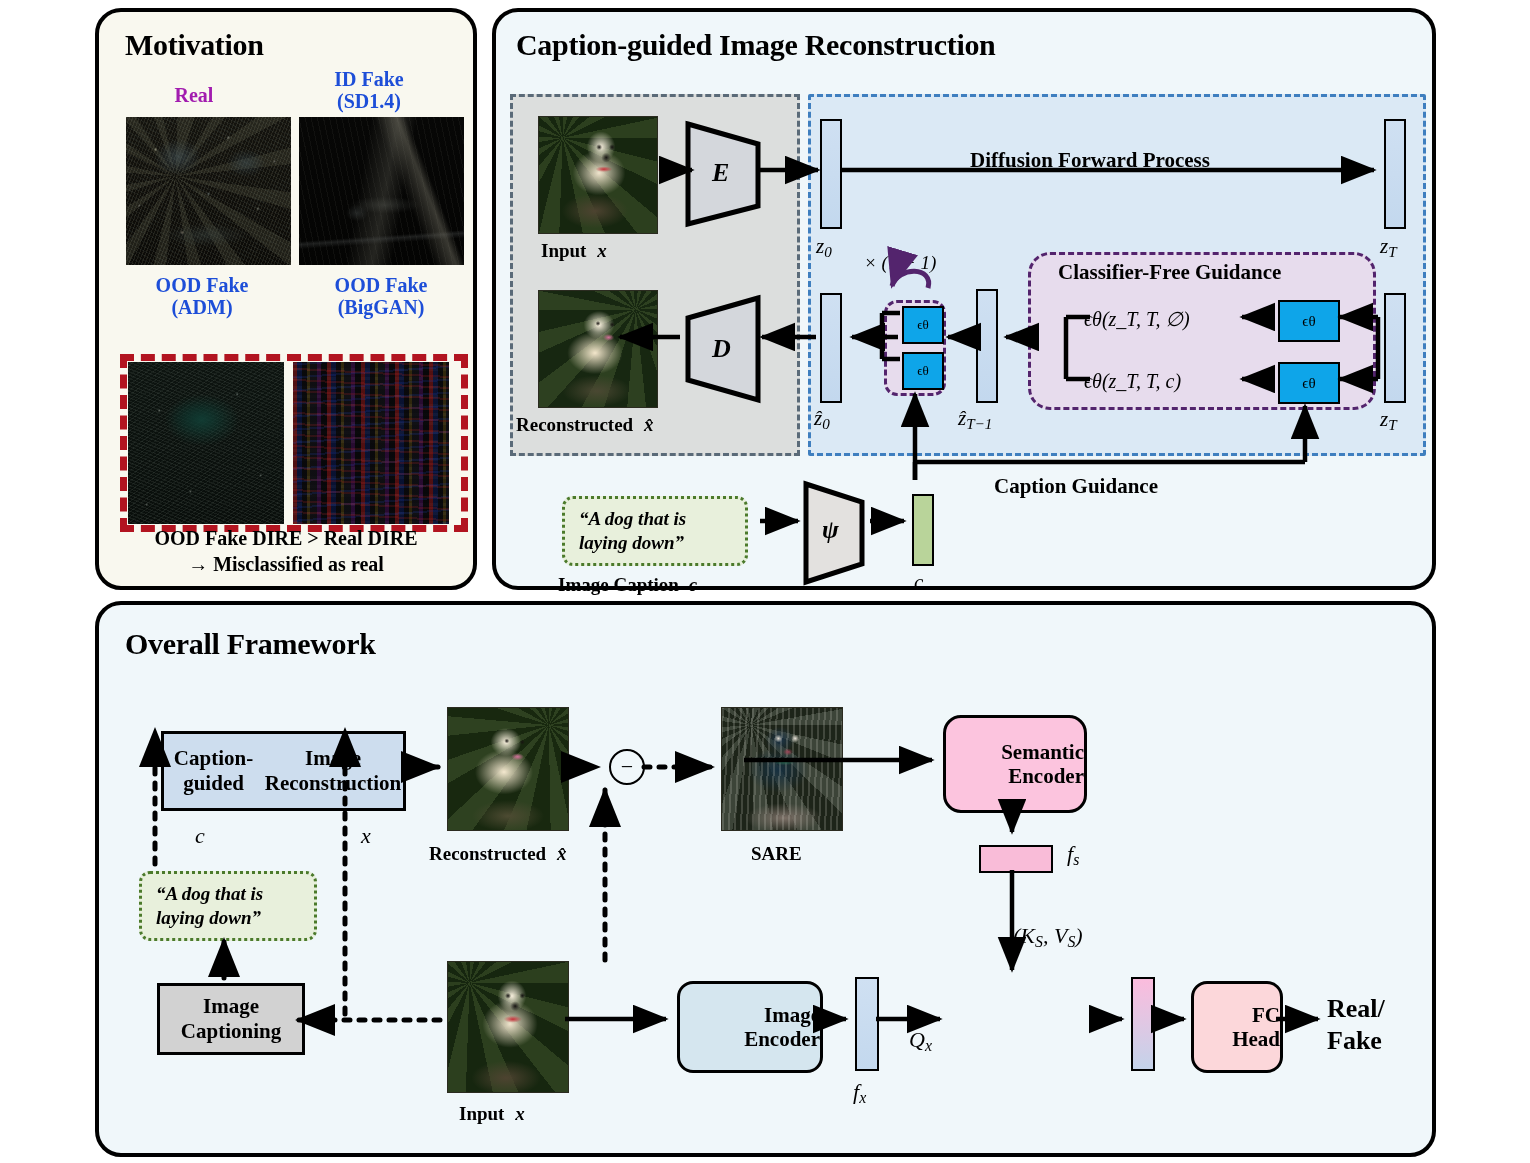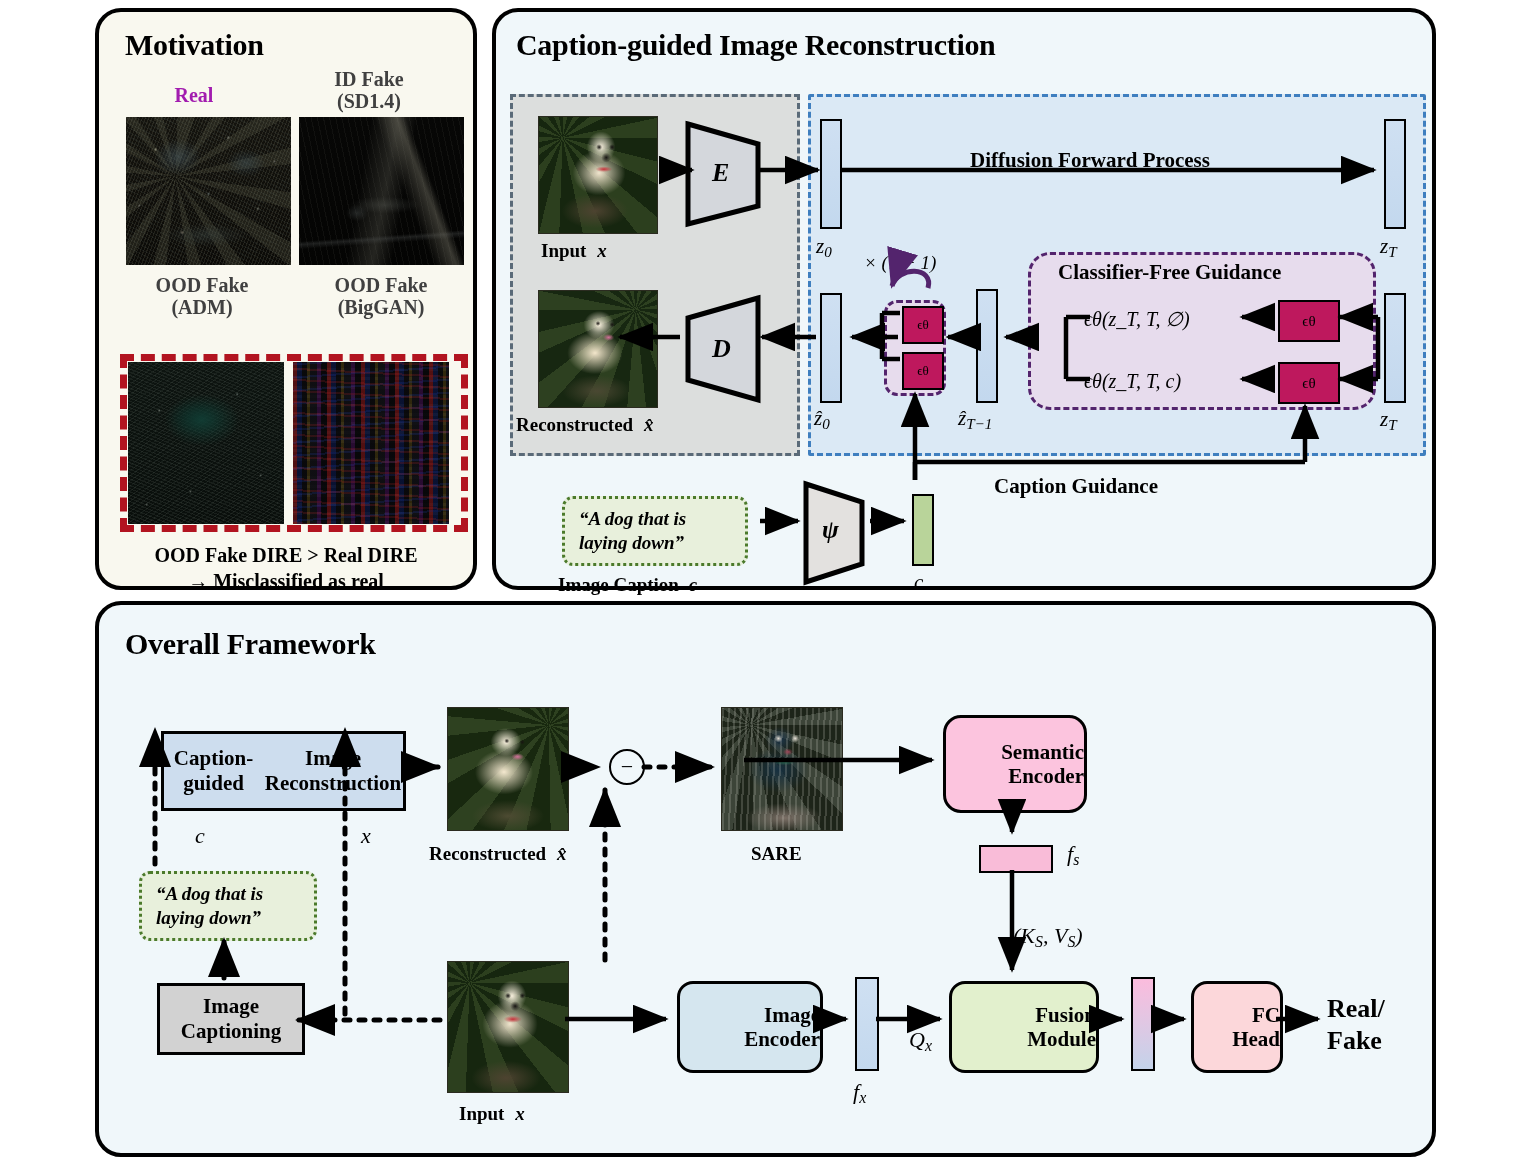--- a/index.html
+++ b/index.html
@@ -10,40 +10,40 @@
   #panel-motivation{left:95px;top:8px;width:382px;height:582px;background:#f9f8ef;}
   #panel-recon{left:492px;top:8px;width:944px;height:582px;background:#f0f7fa;}
   #panel-framework{left:95px;top:601px;width:1341px;height:556px;background:#f0f7fa;border-radius:26px;}
   .ptitle{position:absolute;font-weight:bold;color:#000;letter-spacing:-0.3px;}
   #mot-title{left:26px;top:16px;font-size:30px;}
   #rec-title{left:20px;top:16px;font-size:30px;}
   #fra-title{left:26px;top:22px;font-size:30px;}
 
   
   .mlabel{position:absolute;text-align:center;font-weight:bold;font-size:20px;line-height:1.12;}
-  .blue{color:#a21caf;} .red{color:#404040;text-align:center;}
+  .blue{color:#a21caf;} .red{color:#1d4ed8;text-align:center;}
   .thumb{position:absolute;background:#090806;overflow:hidden;}
   .noise{position:absolute;inset:0;}
   #mot-dash{position:absolute;border:7px dashed #b21420;box-sizing:border-box;}
   .mfoot{position:absolute;width:100%;text-align:center;font-weight:bold;font-size:20px;line-height:1.3;}
 
   
   .dash-grey{position:absolute;border:3px dashed #5a6a78;background:#dcdedd;box-sizing:border-box;}
   .dash-blue{position:absolute;border:3px dashed #3f7fbf;background:#dbe9f5;box-sizing:border-box;border-radius:2px;}
   .dash-purple{position:absolute;border:3px dashed #53246d;background:#e7dced;box-sizing:border-box;border-radius:22px;}
   .dash-purple-sm{position:absolute;border:3px dashed #53246d;background:#e7dced;box-sizing:border-box;border-radius:13px;}
   .dotted-green{position:absolute;border:3px dotted #4b7a2b;background:#e8f0dc;box-sizing:border-box;border-radius:11px;}
 
   .photo{position:absolute;overflow:hidden;border:1px solid #2b2b20;box-sizing:border-box;}
   .bar{position:absolute;border:2.5px solid #000;box-sizing:border-box;}
   .bar-blue{background:linear-gradient(180deg,#cfe0f2,#c3d8ee);}
   .bar-green{background:#b9d49a;}
   .bar-pink{background:#f9bcd8;}
   .bar-grad{background:linear-gradient(180deg,#fbbcdd,#c4d3ea);}
-  .eps{position:absolute;border:2.5px solid #000;background:#be185d;box-sizing:border-box;
+  .eps{position:absolute;border:2.5px solid #000;background:#0ea5e9;box-sizing:border-box;
        display:flex;align-items:center;justify-content:center;font-size:13px;}
   .rbox{position:absolute;border:3px solid #000;box-sizing:border-box;display:flex;
         align-items:flex-end;justify-content:center;text-align:center;font-weight:bold;line-height:1.15;}
   .sqbox{position:absolute;border:3px solid #000;box-sizing:border-box;display:flex;
         align-items:center;justify-content:center;text-align:center;font-weight:bold;line-height:1.2;}
   .cap{position:absolute;font-weight:bold;font-size:19px;white-space:nowrap;}
   .mathlbl{position:absolute;font-family:"Liberation Serif",serif;font-style:italic;white-space:nowrap;}
   svg.ov{position:absolute;left:0;top:0;width:1530px;height:1163px;pointer-events:none;}
   .trapz{position:absolute;}
   .trap-txt{position:absolute;font-style:italic;font-weight:bold;}
@@ -134,21 +134,21 @@
           rgba(8,8,10,.9) 28px 34px),
         repeating-linear-gradient(0deg,
           rgba(255,255,255,.055) 0 3px, rgba(0,0,0,.22) 3px 9px),
         linear-gradient(180deg,#0b0a0d,#07060a);"></div>
     <div class="noise" style="
       background:
         repeating-linear-gradient(3deg, rgba(200,40,40,.18) 0 2px, rgba(0,0,0,0) 2px 11px),
         repeating-linear-gradient(-4deg, rgba(40,80,220,.15) 0 2px, rgba(0,0,0,0) 2px 13px);"></div>
   </div>
 
-  <div class="mfoot" style="left:0;top:530px;">
+  <div class="mfoot" style="left:0;top:513px;">
     <div>OOD Fake DIRE &gt; Real DIRE</div>
     <div>→ Misclassified as real</div>
   </div>
 </div>
 
 <div class="panel" id="panel-recon">
   <div class="ptitle" id="rec-title">Caption-guided Image Reconstruction</div>
 
   <div class="dash-grey" style="left:14px;top:82px;width:290px;height:362px;"></div>
   <div class="dash-blue" style="left:312px;top:82px;width:618px;height:362px;"></div>
@@ -345,24 +345,20 @@
 
   <div class="rbox" style="left:578px;top:376px;width:146px;height:92px;background:#d5e6ef;border-radius:16px;font-size:21px;flex-direction:column;">
     <div>Image</div>
     <div>Encoder</div>
   </div>
 
   <div class="bar bar-blue" style="left:756px;top:372px;width:24px;height:94px;"></div>
   <div class="mathlbl" style="left:754px;top:474px;font-size:22px;">f<span class="sub">x</span></div>
   <div class="mathlbl" style="left:810px;top:422px;font-size:22px;">Q<span class="sub">x</span></div>
 
-  <div class="rbox" style="left:850px;top:376px;width:150px;height:92px;background:#e2f0cd;border-radius:16px;font-size:21px;flex-direction:column;">
-    <div>Fusion</div>
-    <div>Module</div>
-  </div>
 
   <div class="bar bar-grad" style="left:1032px;top:372px;width:24px;height:94px;"></div>
 
   <div class="rbox" style="left:1092px;top:376px;width:92px;height:92px;background:#fcd7da;border-radius:16px;font-size:21px;flex-direction:column;">
     <div>FC</div>
     <div>Head</div>
   </div>
 
   <div class="cap" style="left:1228px;top:388px;font-size:26px;line-height:1.22;">
     <div>Real/</div>

